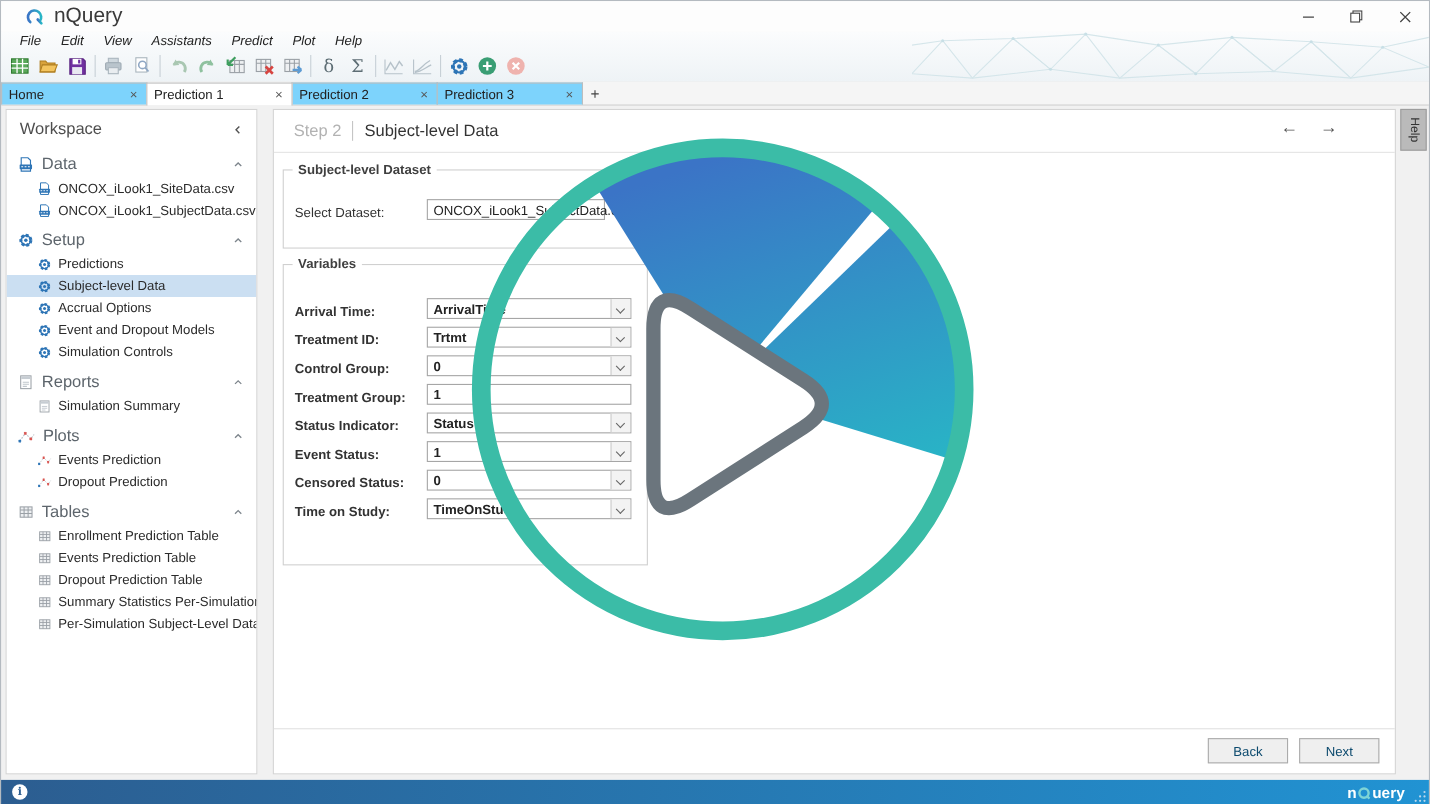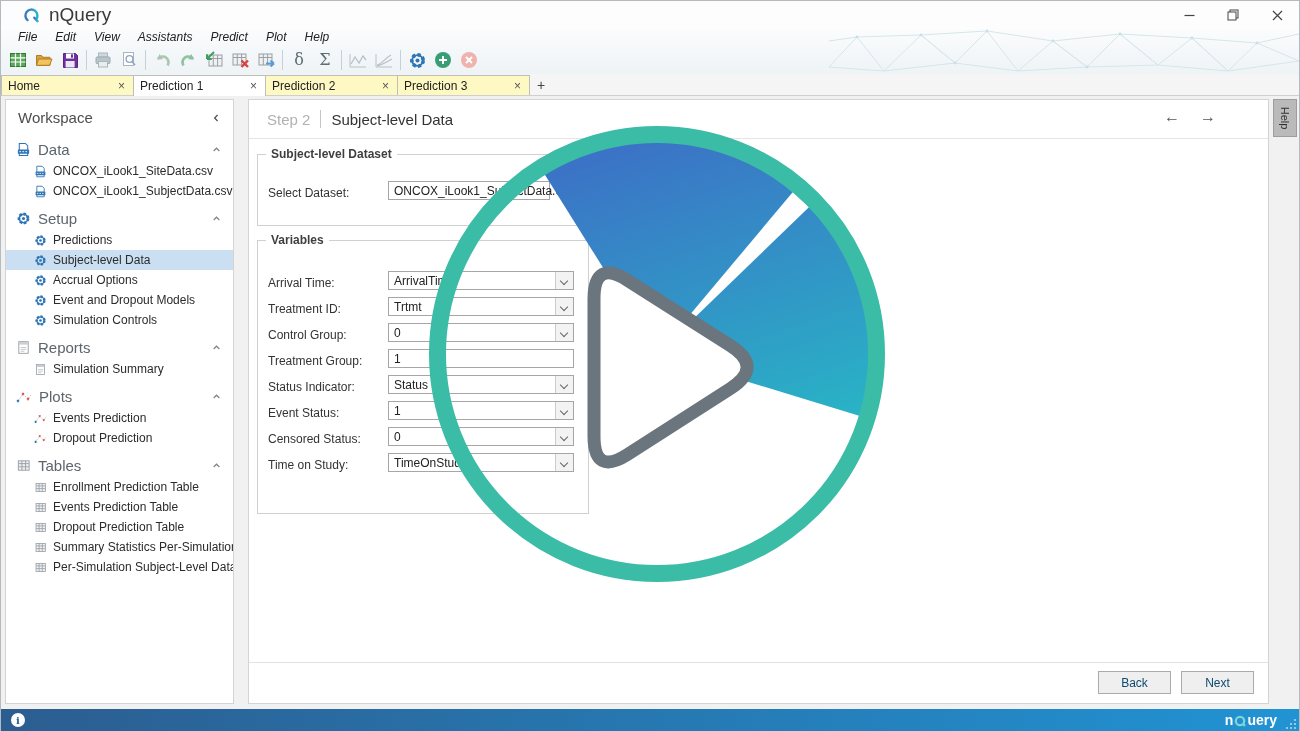--- a/index.html
+++ b/index.html
@@ -21,21 +21,21 @@
   .mesh{position:absolute;right:0;top:0;height:45px;width:470px;opacity:.9;}
   .menubar{position:absolute;left:0;top:0;right:0;height:17px;display:flex;padding-left:8px;font-style:italic;}
   .menu-item{padding:1px 9px 0 9px;font-size:12px;color:#222;cursor:default;}
   .toolbar{position:absolute;left:0;top:17px;right:0;height:28px;display:flex;align-items:center;padding-left:4px;}
   .tbtn{width:26px;height:24px;display:flex;align-items:center;justify-content:center;}
   .tsep{width:1px;height:20px;background:#c7d0d6;margin:0 3px;}
   .tglyph{font-family:"DejaVu Serif",serif;font-size:16px;color:#5d6d74;line-height:1;}
 
   
   .tabbar{position:absolute;left:0;top:73px;right:0;height:21px;background:#f5f5f5;border-bottom:1px solid #cfcfcf;display:flex;align-items:flex-end;}
-  .tab{width:133px;height:20px;box-sizing:border-box;background:#fef9c3;border:1px solid #bdbdbd;border-bottom:none;
+  .tab{width:133px;height:20px;box-sizing:border-box;background:#7dd3fc;border:1px solid #bdbdbd;border-bottom:none;
        display:flex;align-items:center;padding:0 6px;margin-right:-1px;position:relative;}
   .tab .tab-label{flex:1;font-size:12px;color:#222;white-space:nowrap;overflow:hidden;}
   .tab .tab-close{font-size:12px;color:#555;padding:0 2px;line-height:1;}
   .tab.active{background:#fff;height:21px;margin-bottom:-1px;z-index:3;}
   .tab-add{width:24px;height:20px;display:flex;align-items:center;justify-content:center;font-size:14px;color:#444;}
 
   
   .sidebar{position:absolute;left:4px;top:98px;width:229px;height:605px;background:#fff;border:1px solid #d4d4d4;box-sizing:border-box;overflow:hidden;}
   .mainpanel{position:absolute;left:247px;top:98px;width:1021px;height:605px;background:#fff;border:1px solid #d4d4d4;box-sizing:border-box;}
   .helptab{position:absolute;left:1272px;top:98px;width:24px;height:38px;background:#bababa;border:1px solid #9d9d9d;box-sizing:border-box;
@@ -507,21 +507,21 @@
       <div class="frow" style="margin:26px 0 0 10px;">
         <span class="flabel">Select Dataset:</span>
         <div class="fbox ds">
           <span>ONCOX_iLook1_SubjectData.csv</span>
         </div>
       </div>
     </div>
 
     <div class="groupbox gb-vars">
       <span class="gb-title">Variables</span>
-      <div style="margin:30px 3px 0 10px;">
+      <div style="margin:30px 3px 0 10px;font-weight:bold;">
         <div class="frow">
           <span class="flabel">Arrival Time:</span>
           <div class="fbox combo">
             <span>ArrivalTime</span>
             <span class="combo-arrow"></span>
           </div>
         </div>
         <div class="frow">
           <span class="flabel">Treatment ID:</span>
           <div class="fbox combo">

